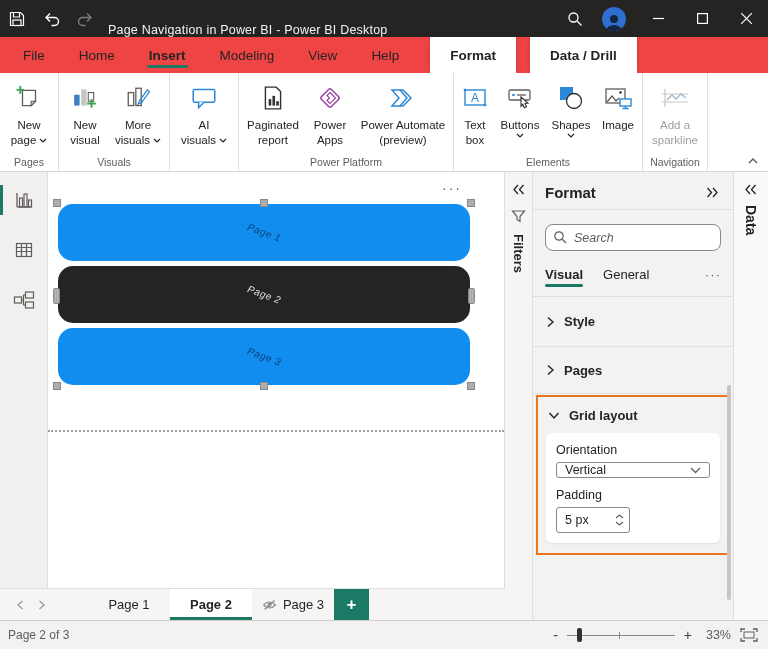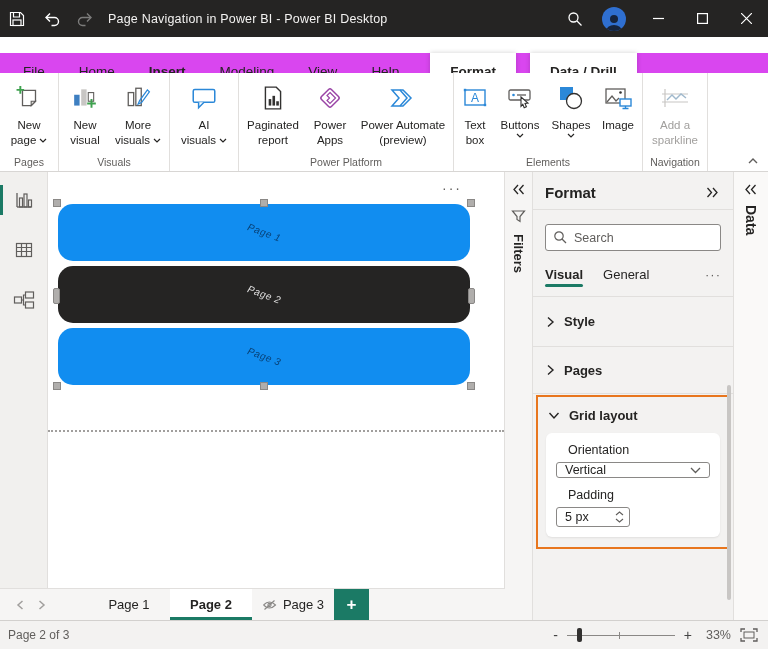--- a/index.html
+++ b/index.html
@@ -1,30 +1,30 @@
 <!DOCTYPE html>
 <html><head>
 <meta charset="utf-8">
 <style>
   * { margin:0; padding:0; box-sizing:border-box; }
   html,body { width:768px; height:649px; overflow:hidden; }
   body { font-family:"Liberation Sans", sans-serif; background:#fff; position:relative; color:#252423; }
   svg { display:block; }
 
   
-  .titlebar { position:absolute; top:0; left:0; right:0; height:37px; background:#252423; display:flex; align-items:center; color:#fff; }
+  .titlebar { position:absolute; top:0; left:0; right:0; height:37px; background:#252423; display:flex; align-items:flex-end; color:#fff; }
   .tb-icon { width:34px; height:37px; display:flex; align-items:center; justify-content:center; }
   .tb-title { font-size:12.5px; color:#f3f2f1; margin-left:6px; letter-spacing:.2px; }
   .tb-right { margin-left:auto; display:flex; align-items:center; height:100%; }
   .tb-btn { width:44px; height:37px; display:flex; align-items:center; justify-content:center; }
   .avatar { width:24px; height:24px; border-radius:50%; background:#2f6fd0; display:flex; align-items:flex-end; justify-content:center; overflow:hidden; margin:0 10px; }
   .dim { opacity:.4; }
 
   
-  .tabrow { position:absolute; top:37px; left:0; right:0; height:36px; background:#d946ef; display:flex; align-items:center;margin-top:16px; }
+  .tabrow { position:absolute; top:37px; left:0; right:0; height:36px; background:#ef4444; display:flex; align-items:center; }
   .mtab { padding:0 17px; font-size:13.5px; color:#252423; height:100%; display:flex; align-items:center; position:relative; }
   .mtab.first { margin-left:6px; }
   .mtab.active { font-weight:bold; }
   .mtab.active::after { content:""; position:absolute; left:15px; right:15px; bottom:5px; height:3px; background:#1B7A65; border-radius:2px; }
   .ctab { height:36px; display:flex; align-items:center; padding:0 20px; background:#fff; box-shadow:0 0 5px rgba(0,0,0,.18); font-weight:bold; font-size:13.5px; margin-left:14px; }
 
   
   .ribbon { position:absolute; top:73px; left:0; right:0; height:99px; background:#fff; border-bottom:1px solid #d8d6d4; display:flex; }
   .rgroup { display:flex; flex-direction:column; border-right:1px solid #e1dfdd; padding:5px 2px 0 2px; }
   .ritems { display:flex; flex:1; justify-content:center; align-items:flex-start; }
@@ -59,37 +59,37 @@
   .vtext { writing-mode:vertical-rl; font-size:13px; font-weight:bold; color:#252423; margin:10px auto 0; }
   .strip .funnel { margin:14px auto 0; width:16px; }
 
   
   .fpanel { position:absolute; left:533px; top:172px; width:200px; height:448px; background:#f3f2f1; }
   .fp-head { display:flex; align-items:center; padding:12px 14px 8px 12px; }
   .fp-title { font-size:15px; font-weight:bold; }
   .fp-head .chev { margin-left:auto; }
   .fp-div { border-top:1px solid #e1dfdd; }
   .fsearch-wrap { margin:14px 12px 0; position:relative; }
-  .fsearch { width:100%; height:27px; border:1px solid #8a8886; border-radius:3px; background:#fff; font-family:"Liberation Sans",sans-serif; font-size:12.5px; padding:0 6px 0 28px; color:#252423; outline:none; }
+  .fsearch { width:100%; height:27px; border:1px solid #8a8886; border-radius:8px; background:#fff; font-family:"Liberation Sans",sans-serif; font-size:12.5px; padding:0 6px 0 28px; color:#252423; outline:none;font-style:italic; }
   .fsearch::placeholder { color:#605e5c; }
   .fsearch-ico { position:absolute; left:8px; top:6px; }
   .ftabs { display:flex; align-items:center; margin:16px 12px 0; }
   .ftab { font-size:13px; margin-right:20px; position:relative; padding-bottom:8px; }
   .ftab.active { font-weight:bold; }
   .ftab.active::after { content:""; position:absolute; left:0; right:0; bottom:3px; height:3px; background:#1B7A65; border-radius:2px; }
   .ftab-more { margin-left:auto; color:#605e5c; font-size:13px; letter-spacing:1px; padding-bottom:8px; }
   .fsection { height:50px; display:flex; align-items:center; gap:9px; padding:0 13px; border-bottom:1px solid #e1dfdd; font-size:13px; font-weight:bold; }
   .fsection.pages-sec { height:47px; }
   .gridbox { border:2px solid #E8761E; margin:1px 3px 0; background:#f3f2f1; }
   .gb-head { height:36px; display:flex; align-items:center; gap:9px; padding:0 10px; font-size:13px; font-weight:bold; }
   .gb-card { background:#fff; border-radius:6px; margin:0 8px 10px; padding:8px 10px 10px; box-shadow:0 1px 2px rgba(0,0,0,.08); }
-  .gb-label { font-size:12.5px; color:#252423; margin:2px 12px 5px; }
+  .gb-label { font-size:12.5px; color:#252423; margin:2px 0 5px; }
   .fselect { height:16px; border:1px solid #8a8886; border-radius:3px; background:#fff; display:flex; align-items:center; padding:0 8px; font-size:12.5px; }
   .fselect .chev { margin-left:auto; }
-  .fspin { width:74px; height:20px; border:1px solid #8a8886; border-radius:3px; background:#fff; display:flex; align-items:center; padding:0 5px 0 8px; font-size:12.5px; }
+  .fspin { width:74px; height:26px; border:1px solid #8a8886; border-radius:3px; background:#fff; display:flex; align-items:center; padding:0 5px 0 8px; font-size:12.5px; }
   .fspin .arrows { margin-left:auto; display:flex; flex-direction:column; gap:2px; }
   .freset { position:absolute; left:0; right:0; top:413px; border-top:1px solid #e1dfdd; height:35px; display:flex; align-items:center; gap:9px; padding:0 14px; font-size:13px; color:#252423; }
   .fscroll { position:absolute; right:2px; top:213px; width:4px; height:215px; background:#c8c6c4; border-radius:2px; }
 
   
   .pagetabs { position:absolute; left:0; bottom:29px; width:505px; height:32px; background:#f6f5f4; border-top:1px solid #e1dfdd; display:flex; align-items:stretch; }
   .pt-nav { display:flex; align-items:center; gap:14px; padding:0 16px 0 16px; }
   .ptab { width:82px; display:flex; align-items:center; justify-content:center; gap:6px; font-size:13px; color:#252423; position:relative; }
   .ptab.active { background:#fff; font-weight:bold; }
   .ptab.active::after { content:""; position:absolute; left:0; right:0; bottom:0; height:3px; background:#1B7A65; }

